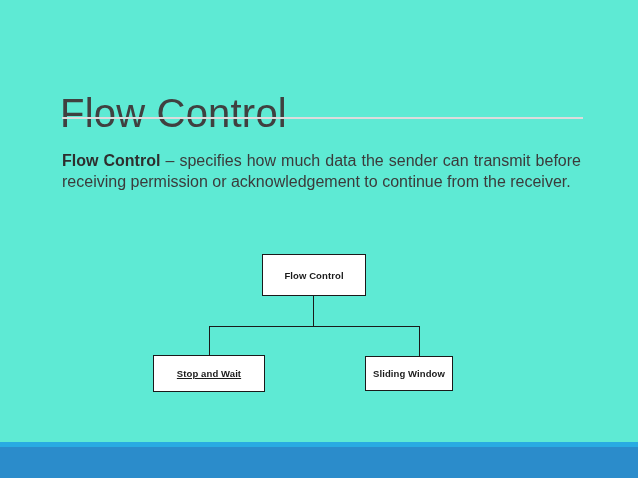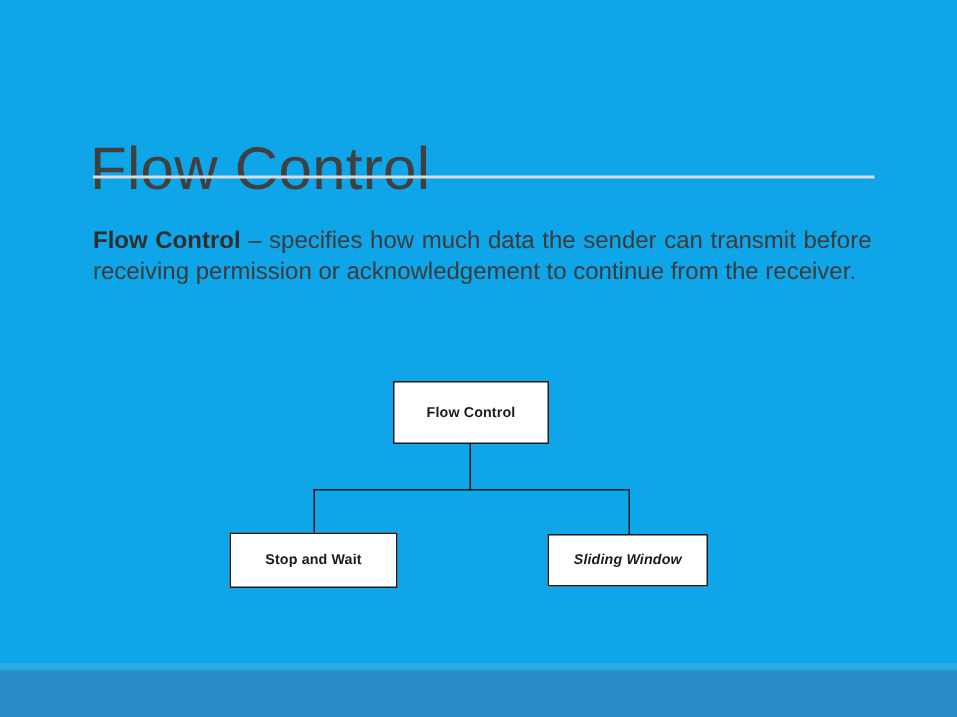--- a/index.html
+++ b/index.html
@@ -7,21 +7,21 @@
     padding: 0;
     background: #ffffff;
   }
   body {
     font-family: "Liberation Sans", sans-serif;
   }
   .slide {
     position: relative;
     width: 638px;
     height: 478px;
-    background: #0ea5e9;
+    background: #5eead4;
     overflow: hidden;
   }
 
   
   .slide-title {
     position: absolute;
     left: 60px;
     top: 62px;
     font-size: 40px;
     line-height: 48px;
@@ -84,27 +84,27 @@
     left: 262px;
     top: 254px;
     width: 104px;
     height: 42px;
   }
   .node-left {
     left: 153px;
     top: 355px;
     width: 112px;
     height: 37px;
+    text-decoration: underline;
   }
   .node-right {
     left: 365px;
     top: 356px;
-    width: 107px;
+    width: 88px;
     height: 35px;
-    font-style: italic;
   }
 
   .conn {
     position: absolute;
     background: #1a1a1a;
     pointer-events: none;
   }
   
   .conn-stem {
     left: 313px;

